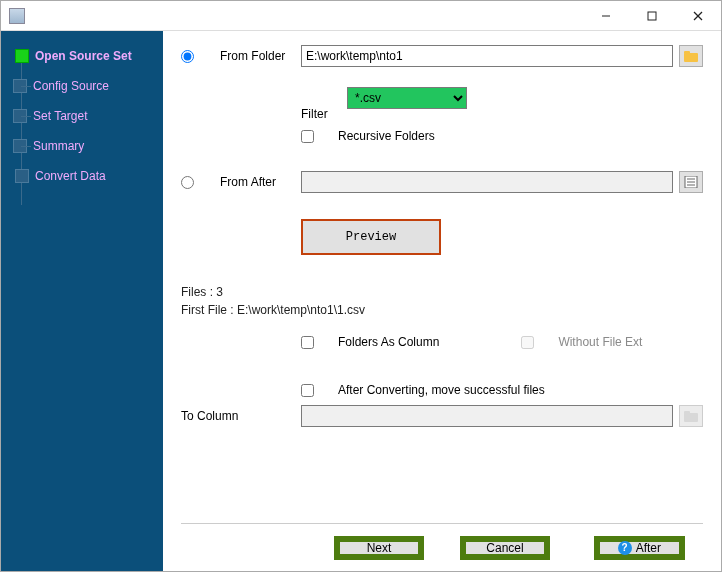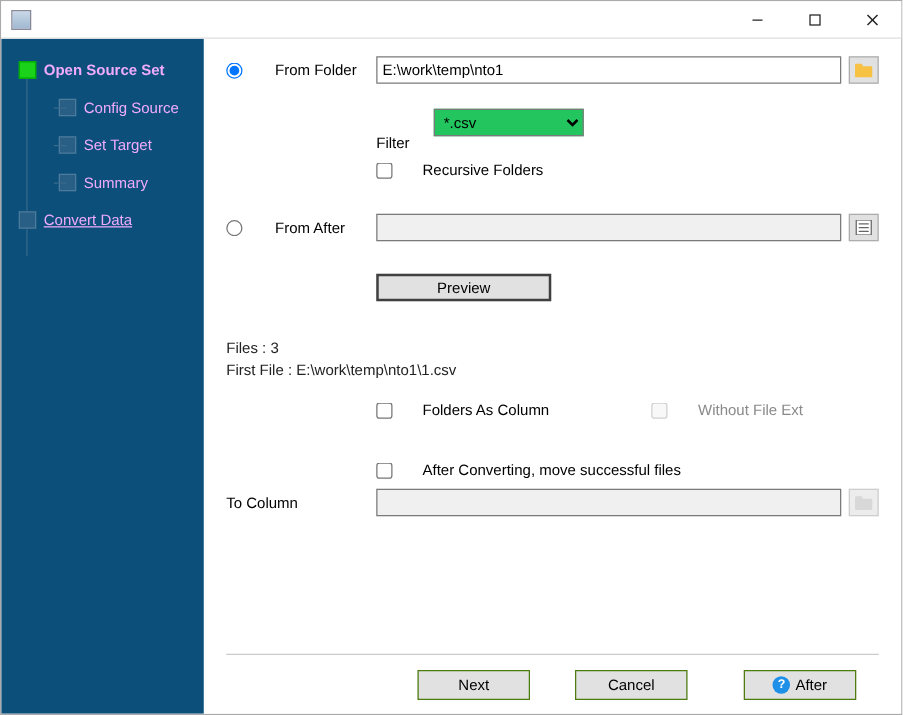--- a/index.html
+++ b/index.html
@@ -10,21 +10,21 @@
   .titlebar .app-icon { width: 16px; height: 16px; margin-left: 8px; background: linear-gradient(#c8d8e8,#a0b8d0); border: 1px solid #889; }
   .titlebar .spacer { flex: 1; }
   .titlebar .winbtn { width: 46px; height: 30px; display: flex; align-items: center; justify-content: center; font-size: 13px; color: #222; cursor: default; }
   
   .body { flex: 1; display: flex; overflow: hidden; }
   
   .sidebar { width: 162px; background: #0b4f7a; color: #f0abfc; padding-top: 10px; position: relative; }
   .tree { position: relative; }
   .tree-item { display: flex; align-items: center; height: 30px; font-size: 12px; cursor: default; position: relative; }
   .tree-item.parent { padding-left: 14px; font-weight: bold; }
-  .tree-item.child { padding-left: 24px; margin-left: 22px; }
+  .tree-item.child { padding-left: 12px; }
   .tree-item .sq { width: 14px; height: 14px; border: 1px solid #4a7a9c; background: #2a5f85; margin-right: 6px; flex-shrink: 0; }
   .tree-item.active .sq { background: #19d219; border-color: #0a0; }
   .tree .vline { position: absolute; left: 20px; top: 22px; width: 1px; height: 142px; background: #3a6a8c; }
   .tree-item.child::before { content: ""; position: absolute; left: 20px; top: 15px; width: 10px; height: 1px; background: #3a6a8c; }
   
   .main { flex: 1; background: #fff; padding: 14px 18px 0 18px; display: flex; flex-direction: column; overflow: hidden; }
   .form { flex: 1; }
   
   .row { display: flex; align-items: center; margin-bottom: 8px; }
   .col-label { width: 120px; display: flex; align-items: center; }
@@ -36,22 +36,22 @@
   .text-input { height: 22px; border: 1px solid #7a7a7a; padding: 0 4px; font-size: 12px; width: 100%; background: #fff; }
   .text-input[disabled] { background: #f0f0f0; color: #666; }
   
   .combo { height: 22px; border: 1px solid #7a7a7a; font-size: 12px; width: 120px; padding: 0 3px; background: #22c55e; }
   
   .icon-btn { width: 24px; height: 22px; border: 1px solid #adadad; background: #e1e1e1; display: flex; align-items: center; justify-content: center; flex-shrink: 0; cursor: default; }
   .icon-btn.yellow svg rect.fill { fill: #f7c244; }
   .icon-btn svg { width: 14px; height: 12px; }
   .icon-btn.disabled { opacity: 0.6; }
   
-  .btn { height: 24px; border: 1px solid #4d7c0f; background: #e1e1e1; font-size: 12px; padding: 0 18px; cursor: default; min-width: 90px; display: inline-flex; align-items: center; justify-content: center; gap: 4px; }
-  .btn.focus { border: 2px solid #404040; padding: 0 17px; height: 22px; background:#e1e1e1; }
+  .btn { height: 24px; border: 6px solid #4d7c0f; background: #e1e1e1; font-size: 12px; padding: 0 18px; cursor: default; min-width: 90px; display: inline-flex; align-items: center; justify-content: center; gap: 4px; }
+  .btn.focus { border: 2px solid #c2410c; padding: 0 17px; height: 36px; background:#e1e1e1;font-family:Liberation Mono, monospace; }
   
   .info-text { font-size: 12px; color: #222; margin: 4px 0; }
   .muted { color: #8a8a8a; padding-left: 12px; }
   
   .filter-row .col-field { gap: 10px; }
   .filter-label { width: 36px; margin-top: 32px; }
   
   .section-gap { height: 20px; }
   
   .footer { height: 48px; border-top: 1px solid #ccc; display: flex; align-items: center; justify-content: center; gap: 36px; padding: 0 18px; position: relative; }
@@ -101,21 +101,21 @@
           <span>Config Source</span>
         </div>
         <div class="tree-item child">
           <div class="sq"></div>
           <span>Set Target</span>
         </div>
         <div class="tree-item child">
           <div class="sq"></div>
           <span>Summary</span>
         </div>
-        <div class="tree-item parent" style="font-weight:normal;text-decoration:underline;">
+        <div class="tree-item parent" style="font-weight:normal;">
           <div class="sq"></div>
           <span>Convert Data</span>
         </div>
       </div>
     </div>
 
     <div class="main">
       <div class="form">
 
         <div class="row">

